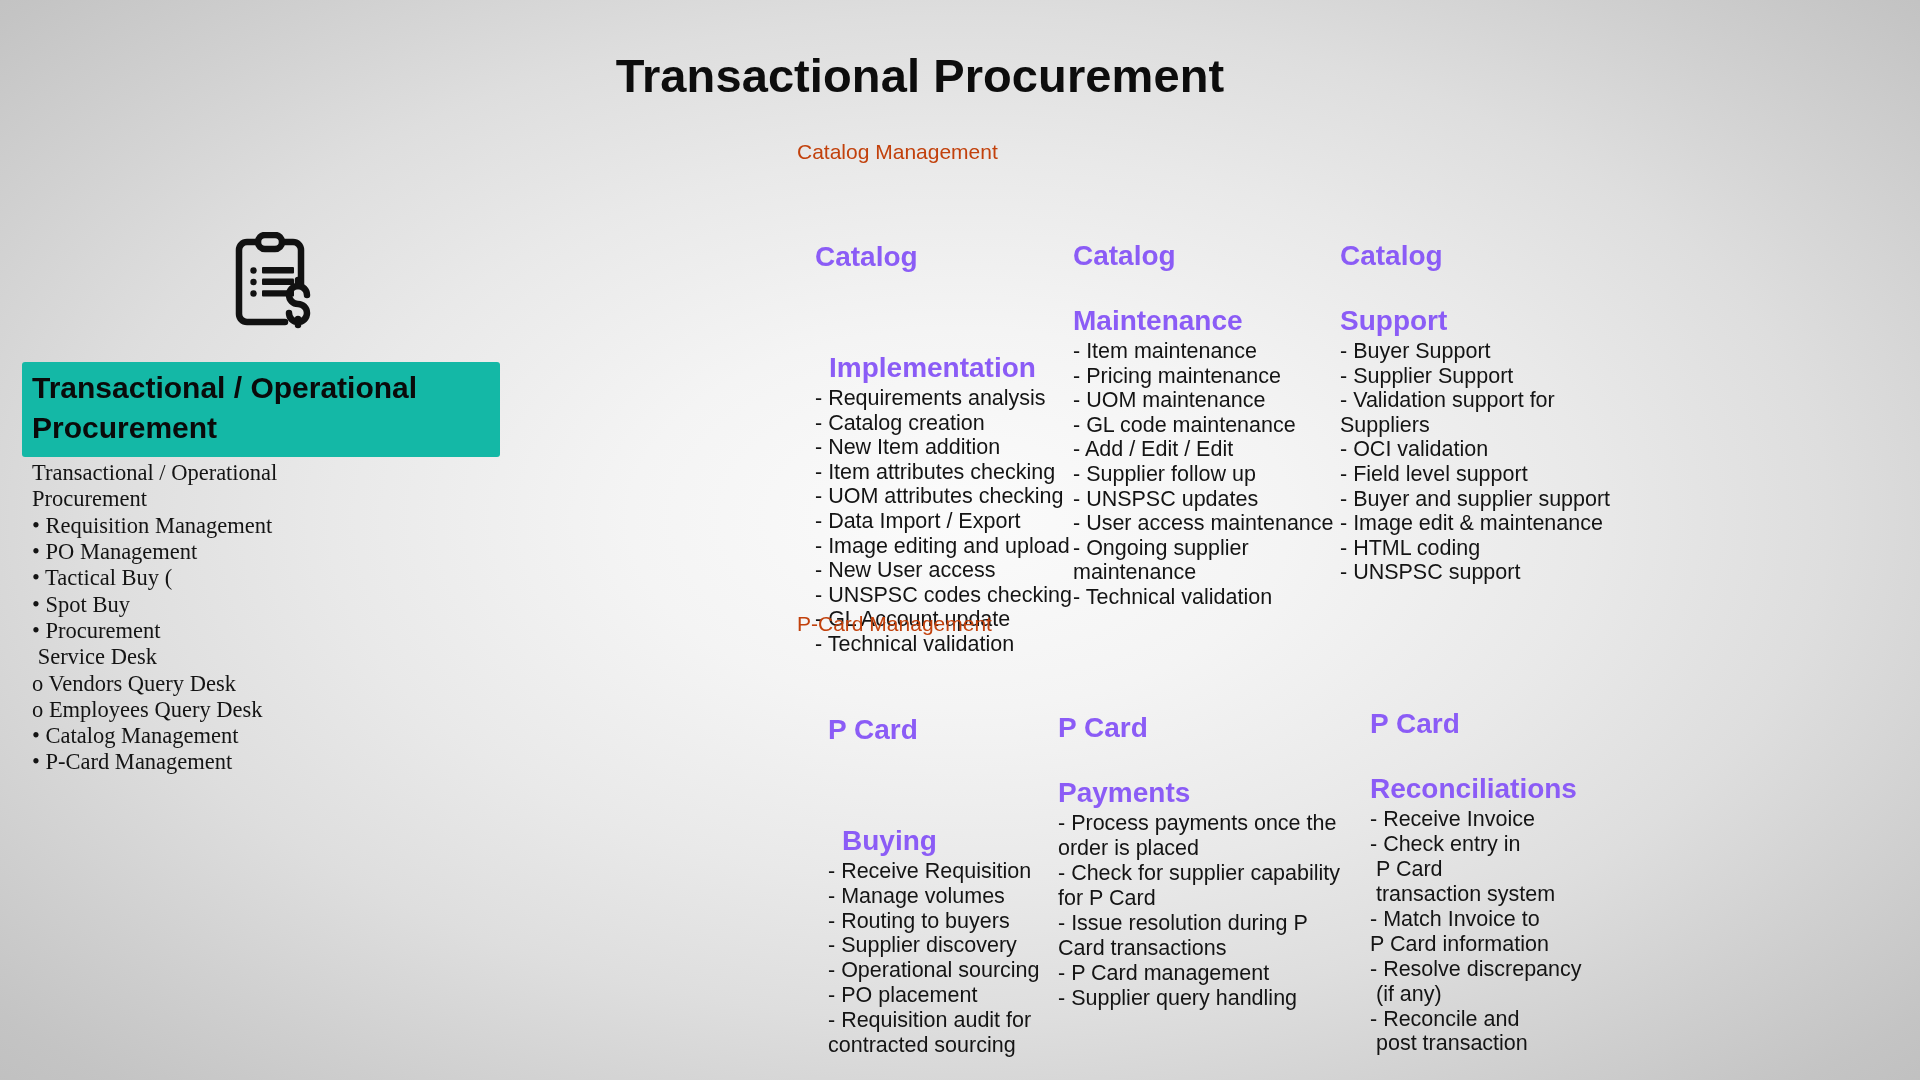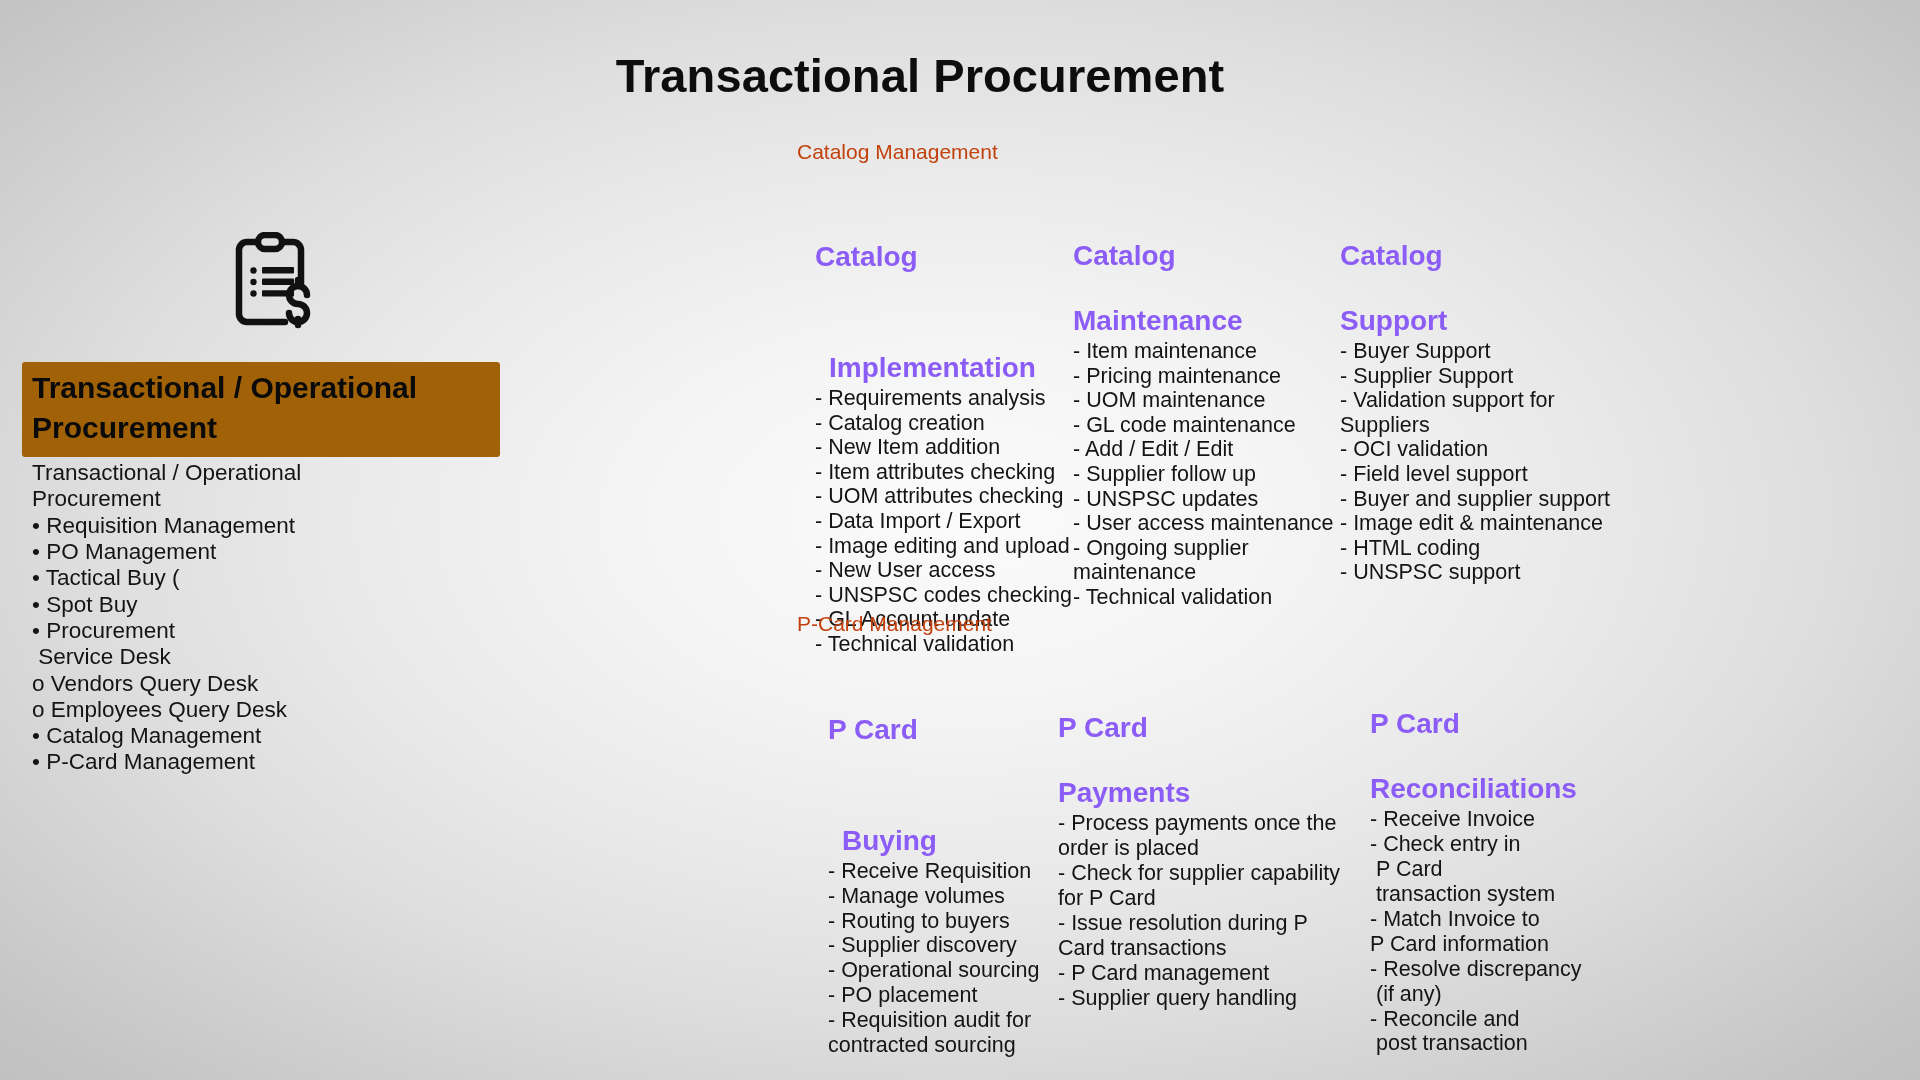--- a/index.html
+++ b/index.html
@@ -62,39 +62,40 @@
     top: 0px;
     width: 92px;
     height: 100px;
   }
   .panel-title {
     position: absolute;
     left: 0px;
     top: 130px;
     width: 478px;
     box-sizing: border-box;
-    background: #a16207;
+    background: #14b8a6;
     padding: 6px 10px 9px 10px;
     border-radius: 3px;
     font-size: 30px;
     font-weight: 700;
     line-height: 1.33;
     color: #0a0a0a;
   }
   .panel-body {
     position: absolute;
     left: 10px;
     top: 228px;
     width: 470px;
     font-size: 22.5px;
     line-height: 1.17;
     color: #141414;
   }
   .panel-body .ln {
     white-space: pre;
+    font-family: Liberation Serif, serif;
   }
 
   
   .section-heading {
     position: absolute;
     font-size: 21px;
     font-weight: 400;
     color: #c2410c;
     white-space: nowrap;
   }

